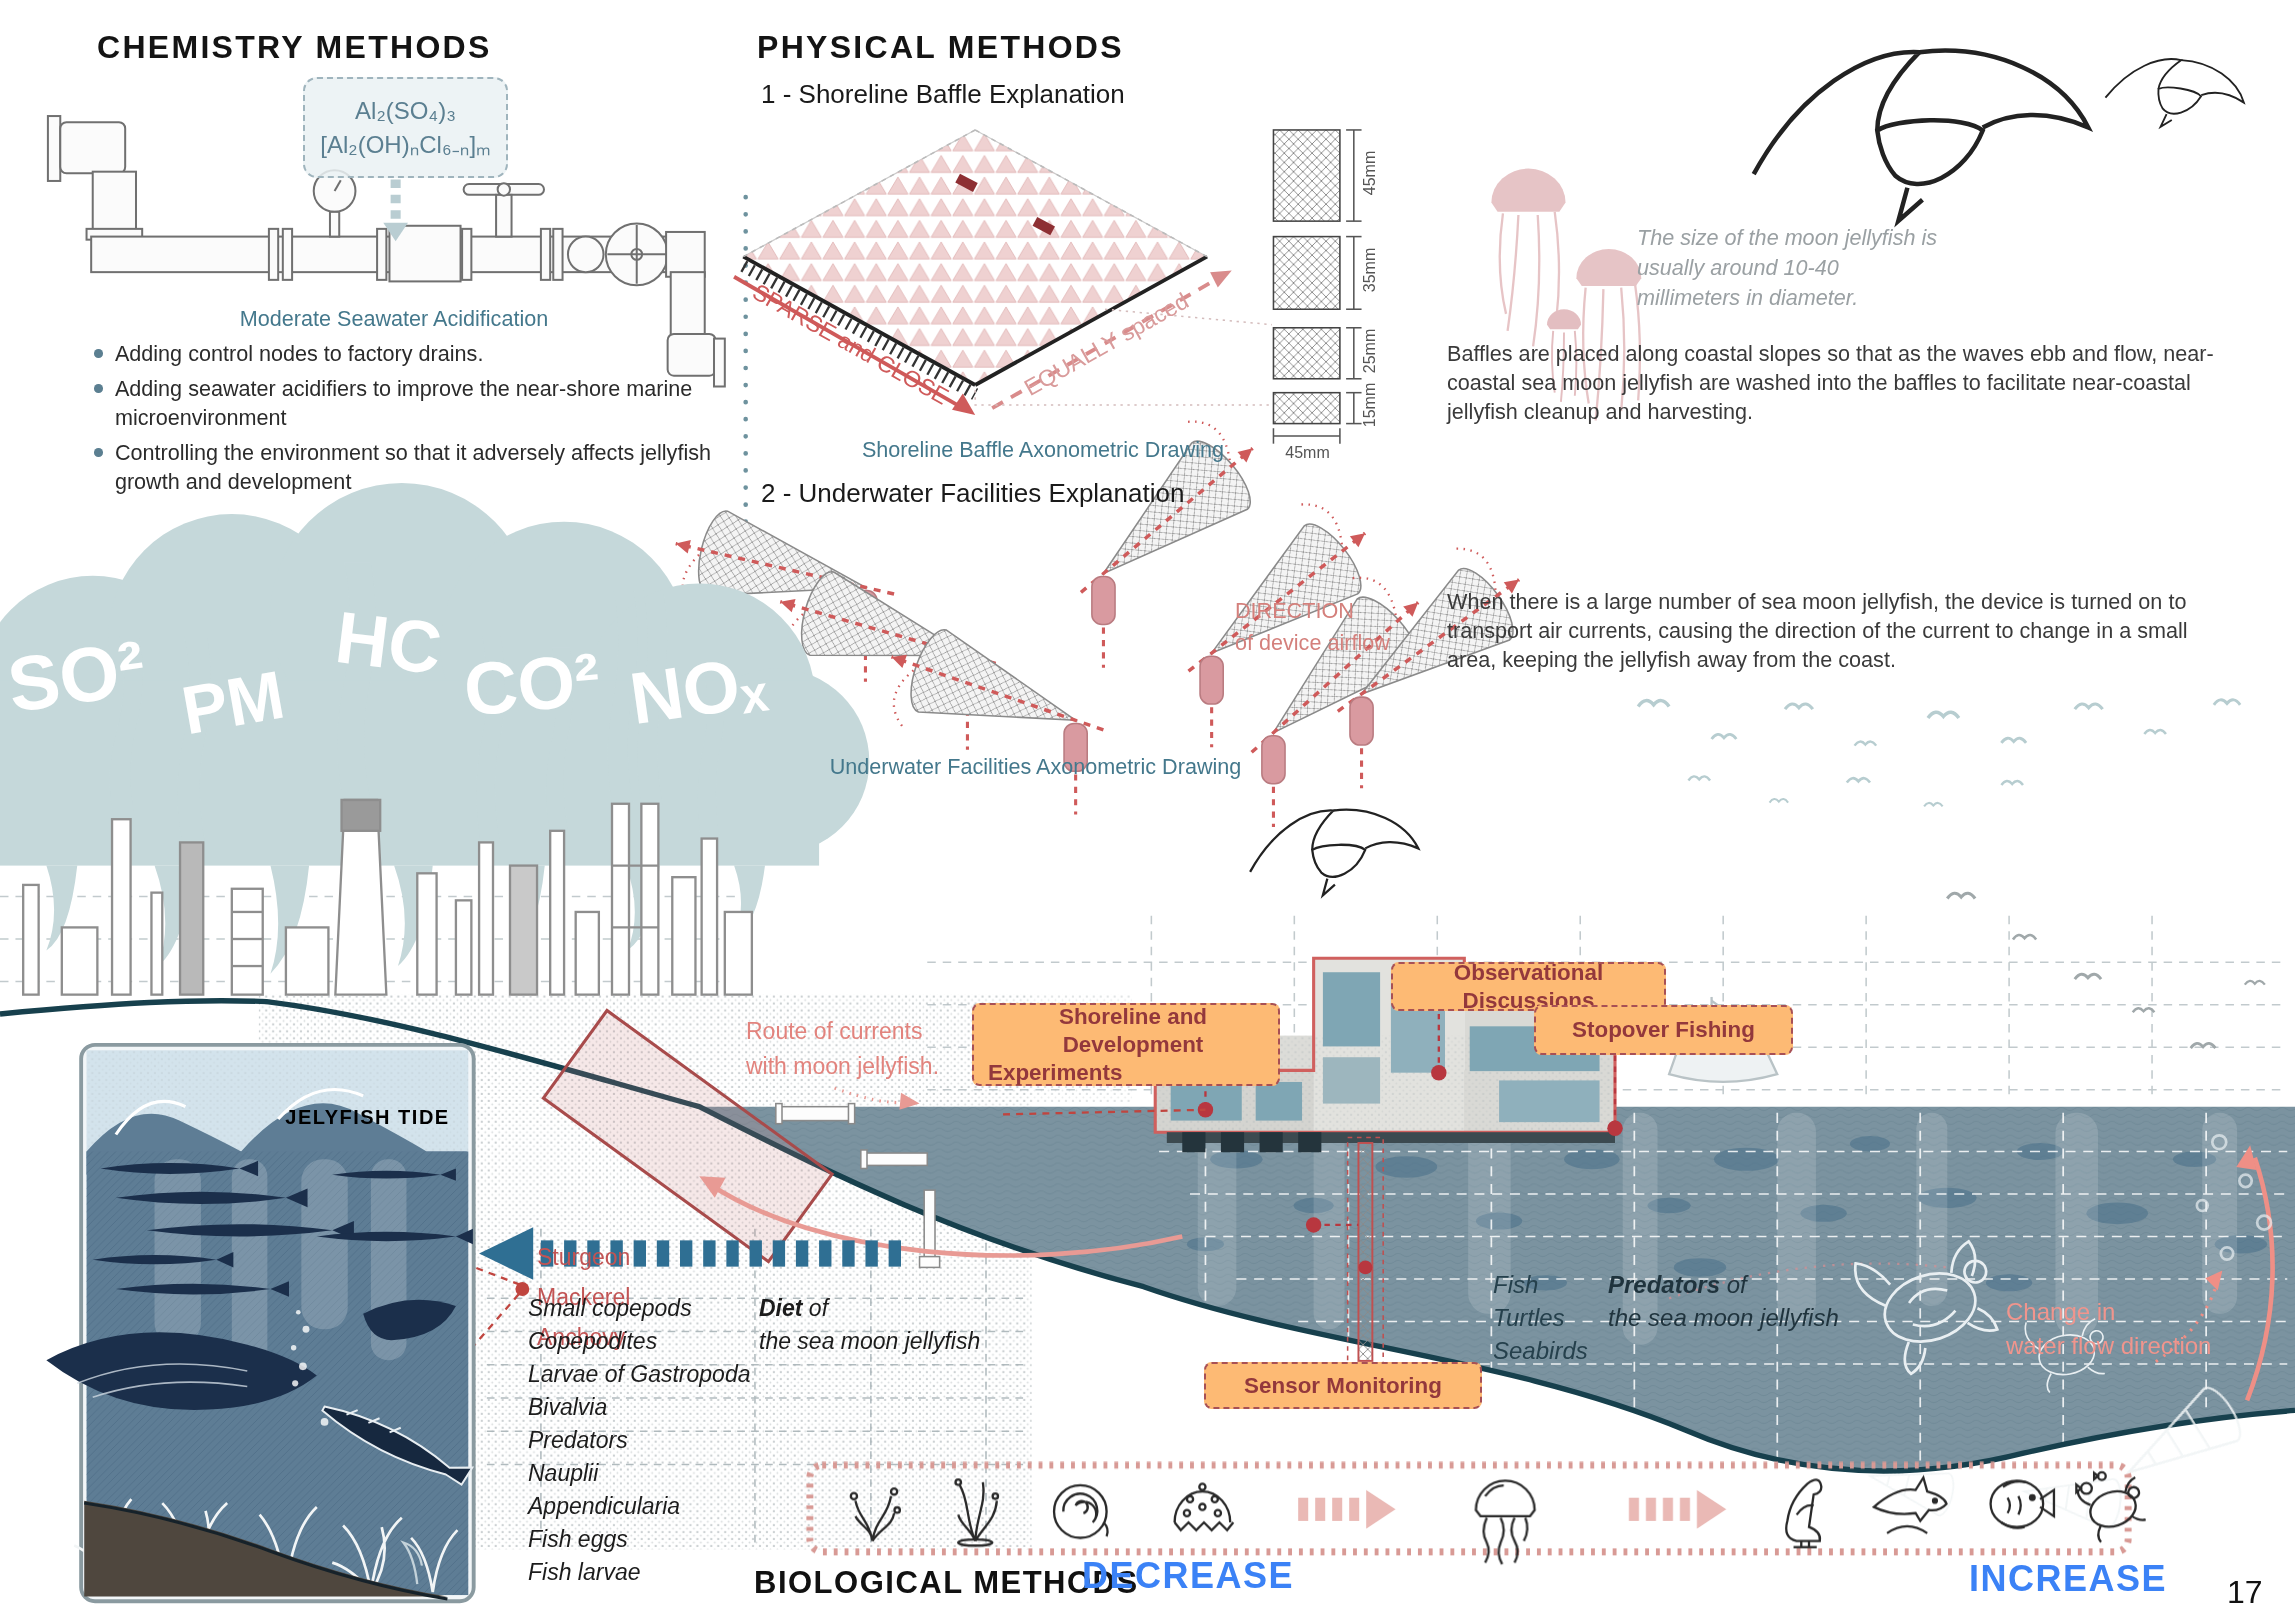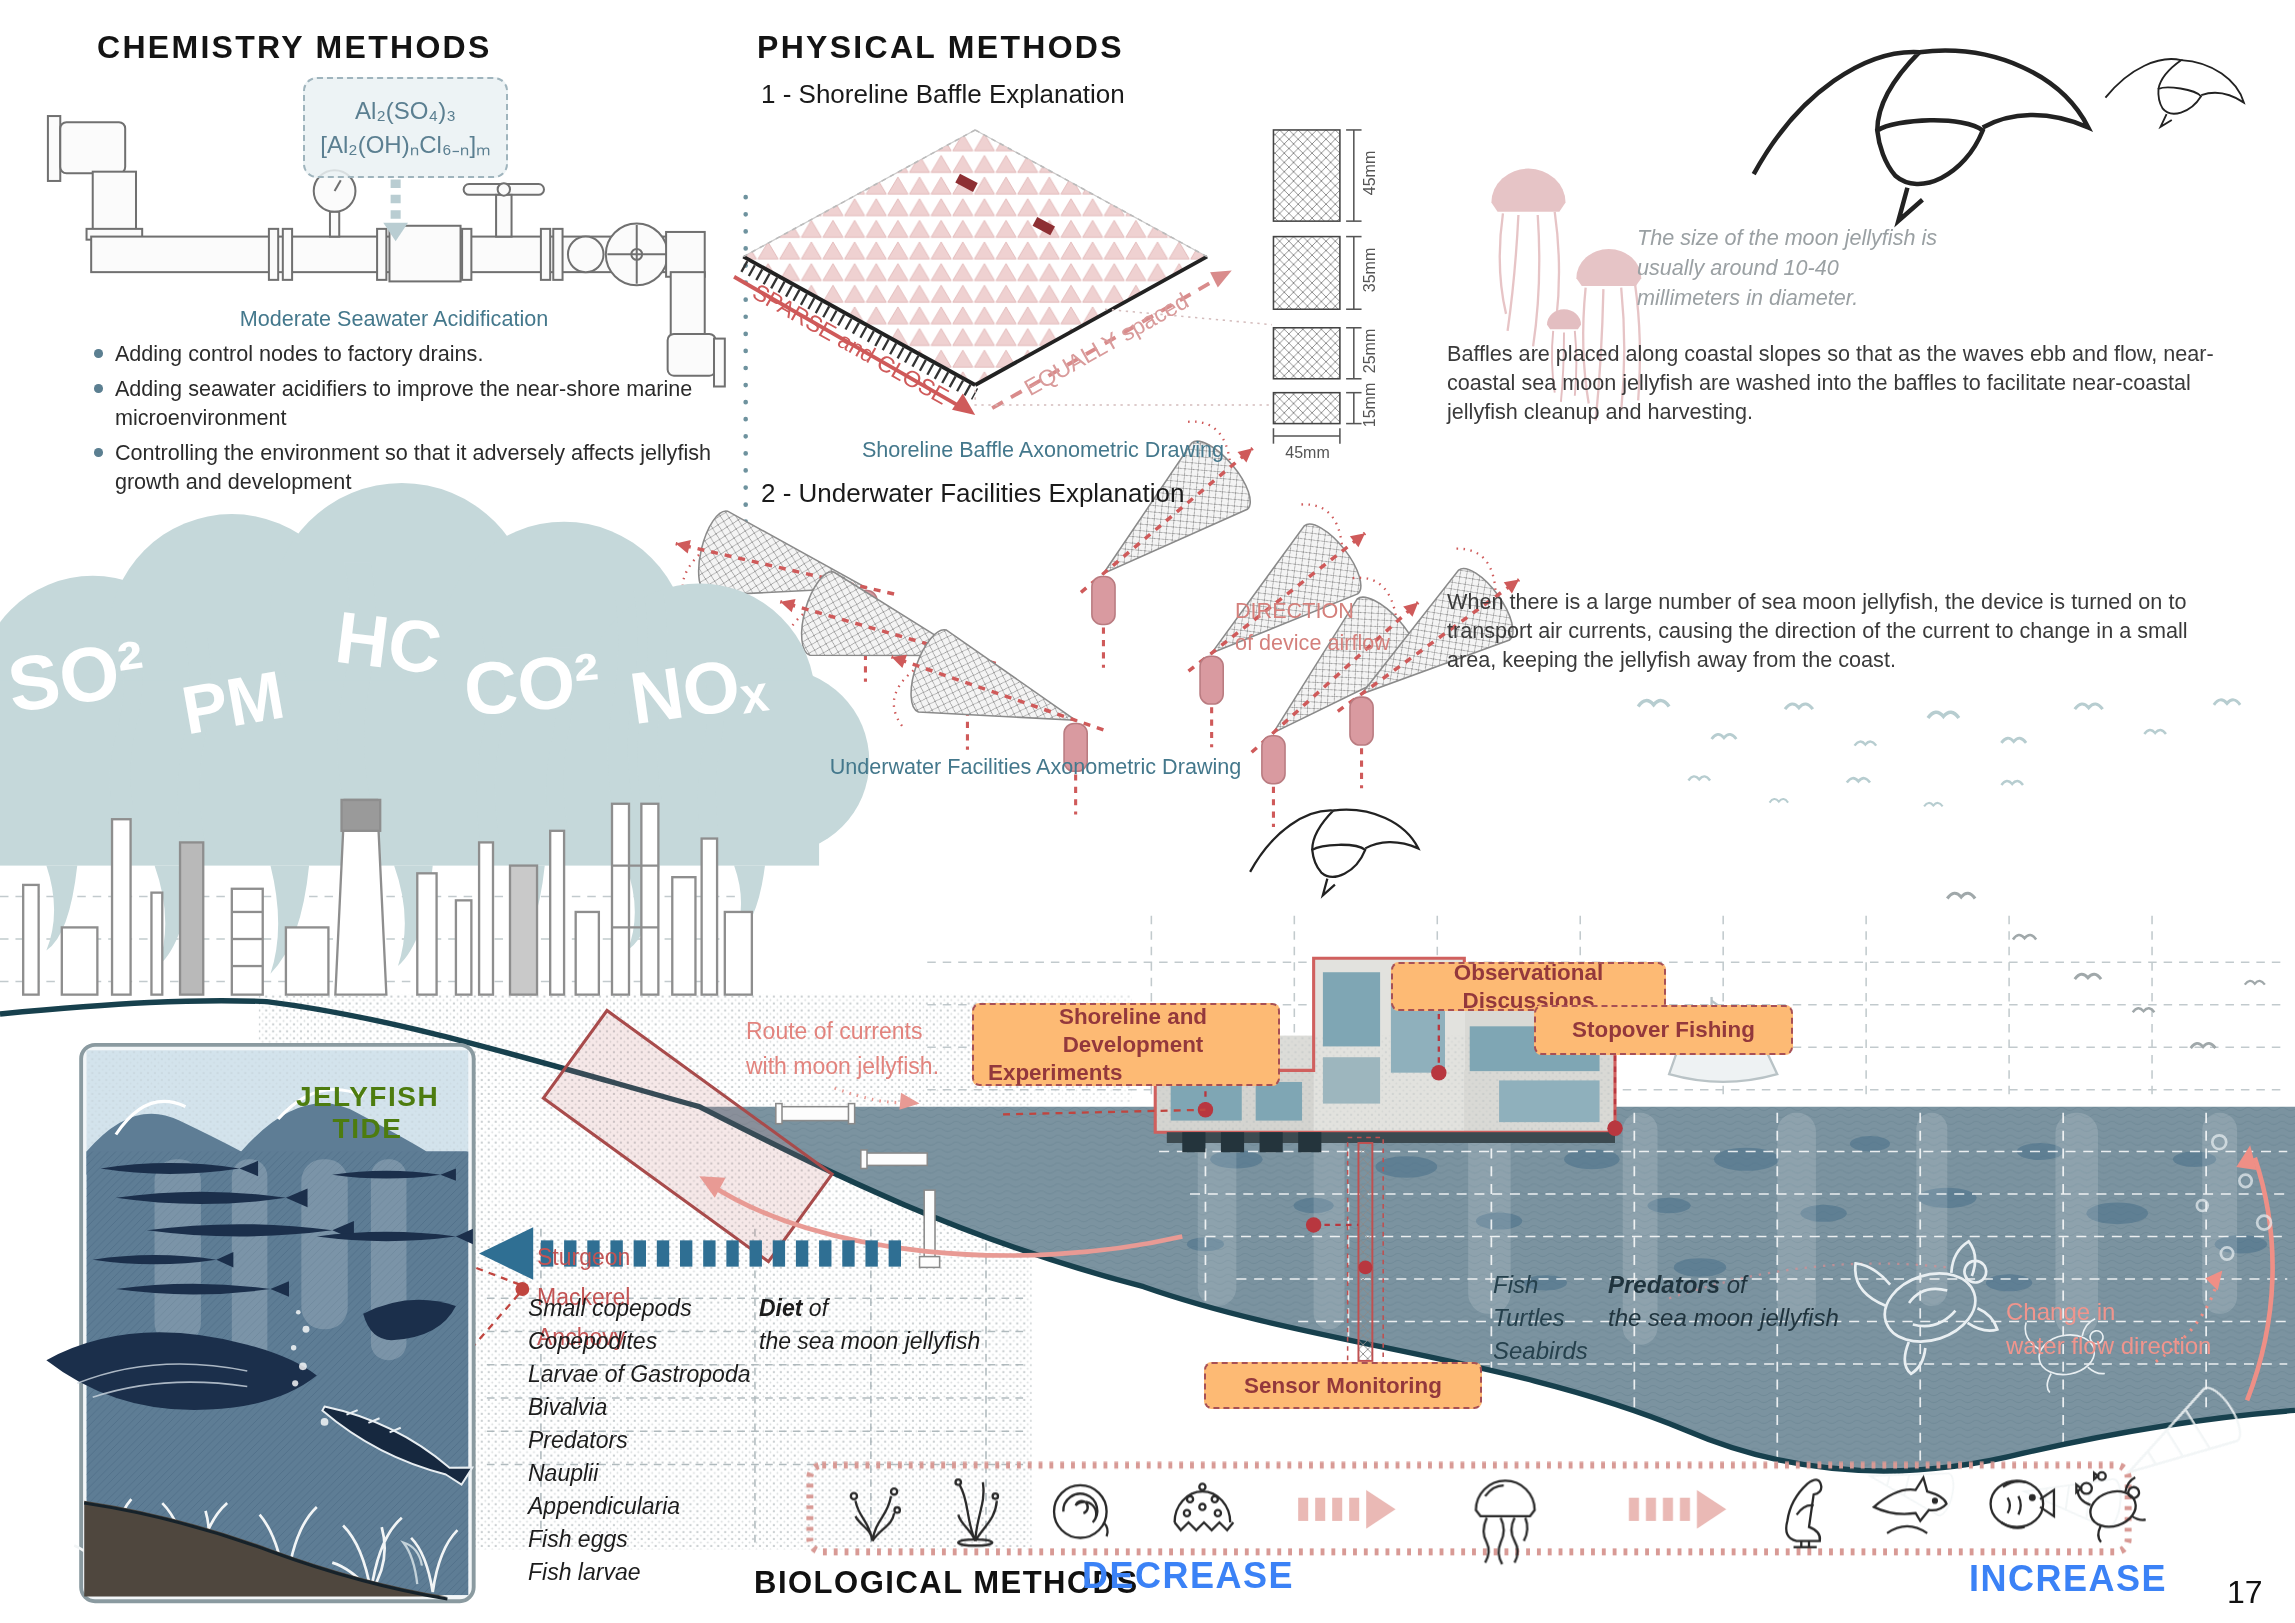--- a/index.html
+++ b/index.html
@@ -711,21 +711,21 @@
   </div>
 
   <div class="abs redbox" style="left:972px;top:1003px;width:290px;height:79px;align-items:flex-start;padding-left:14px">
     <div>Shoreline and Development</div>
     <div>Experiments</div>
   </div>
   <div class="abs redbox" style="left:1391px;top:962px;width:271px;height:45px">Observational Discussions</div>
   <div class="abs redbox" style="left:1534px;top:1005px;width:255px;height:46px">Stopover Fishing</div>
   <div class="abs redbox" style="left:1204px;top:1362px;width:274px;height:43px">Sensor Monitoring</div>
 
-  <div class="abs" style="left:267px;top:1081px;width:201px;text-align:center;color:#4d7c0f;font-size:28px;font-weight:600;letter-spacing:1.5px">JELYFISH TIDE</div>
+  <div class="abs" style="left:267px;top:1106px;width:201px;text-align:center;color:#000000;font-size:20px;font-weight:600;letter-spacing:1.5px">JELYFISH TIDE</div>
 
   <div class="abs redlist" style="left:537px;top:1237px">
     <div>Sturgeon</div>
     <div>Mackerel</div>
     <div>Anchovy</div>
   </div>
 
   <div class="abs" style="left:528px;top:1292px">
     <div class="dietline">Small copepods</div>
     <div class="dietline">Copepodites</div>

